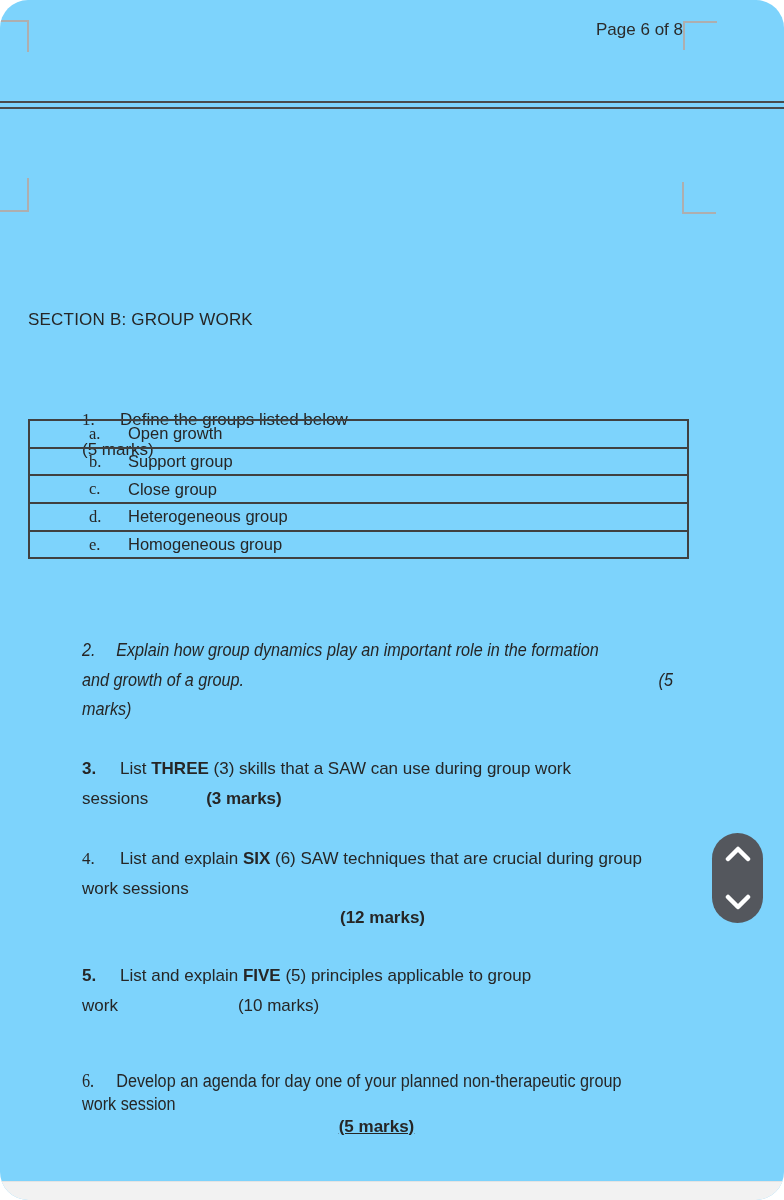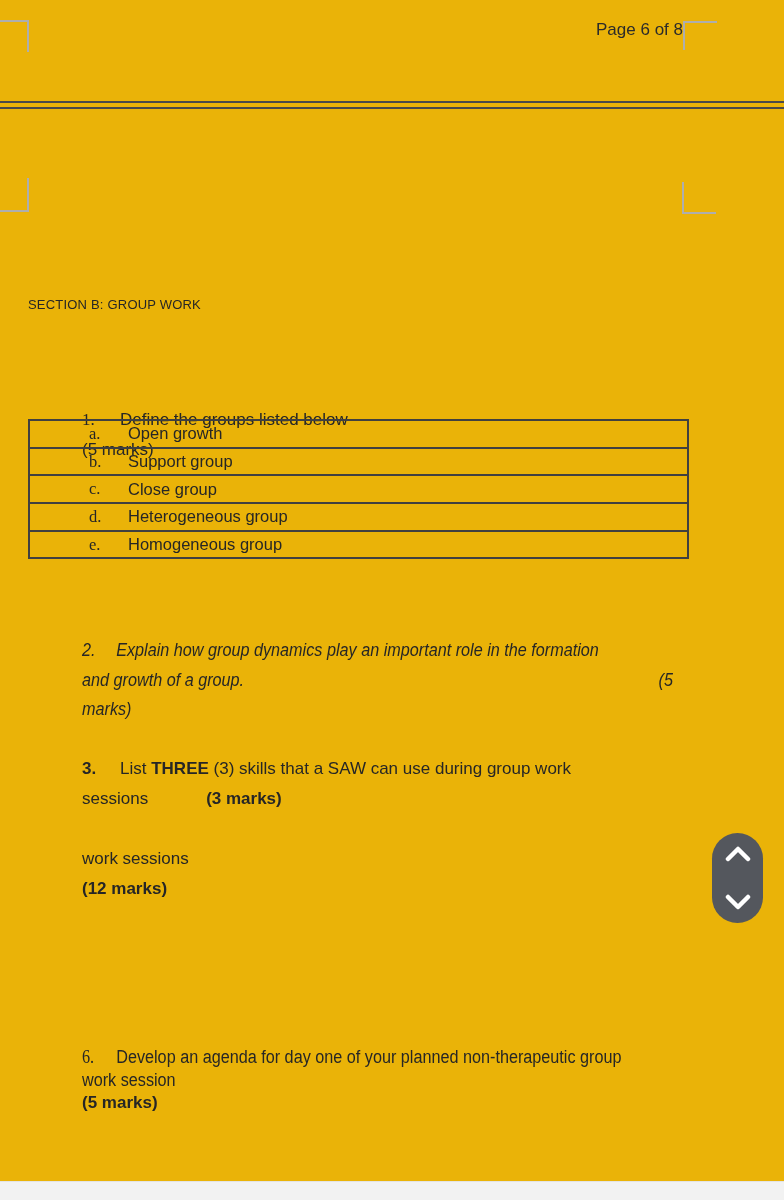--- a/index.html
+++ b/index.html
@@ -1,49 +1,49 @@
 <!DOCTYPE html>
 <html><head>
 <meta charset="utf-8">
 <style>
   html,body { margin:0; padding:0; background:#ffffff; }
   .page {
-    position:relative; width:784px; height:1200px; background:#eab308;
-    font-family:"Liberation Sans", sans-serif; color:#262626; overflow:hidden;
+    position:relative; width:784px; height:1200px; background:#7dd3fc;
+    font-family:"Liberation Sans", sans-serif; color:#262626; overflow:hidden;border-radius:28px;
   }
   .abs { position:absolute; }
 
   .page-label { top:20px; left:440px; width:243px; text-align:right; font-size:17px; color:#2b2b2b; }
 
   .crop { position:absolute; }
   .crop-tl { left:0;     top:20px;  width:27px; height:30px; border-top:2px solid #aeaeae;  border-right:2px solid #aeaeae; }
   .crop-tr { left:683px; top:21px;  width:32px; height:27px; border-top:2px solid #aeaeae;  border-left:2px solid #aeaeae; }
   .crop-ml { left:0;     top:178px; width:27px; height:32px; border-right:2px solid #aeaeae; border-bottom:2px solid #aeaeae; }
   .crop-mr { left:682px; top:182px; width:32px; height:30px; border-left:2px solid #aeaeae;  border-bottom:2px solid #aeaeae; }
 
   .hrule { top:101px; left:0; width:784px; height:8px; box-sizing:border-box;
            border-top:2px solid #4a4a4a; border-bottom:2px solid #4a4a4a; }
 
-  .section-title { left:28px; top:297px; font-size:13px; letter-spacing:0.2px; }
+  .section-title { left:28px; top:310px; font-size:17px; letter-spacing:0.2px; }
 
   .q { position:absolute; left:82px; font-size:17px; line-height:29.5px;margin-top:40px; }
   .num   { display:inline-block; width:38px; }
   .serif { font-family:"Liberation Serif", serif; }
   .b     { font-weight:bold; }
   .cond   { display:inline-block; font-size:18px; transform:scaleX(0.90); transform-origin:0 50%; white-space:nowrap; }
   .cond-r { display:inline-block; font-size:18px; transform:scaleX(0.90); transform-origin:100% 50%; white-space:nowrap; }
   .flexline { display:flex; justify-content:space-between; align-items:baseline; }
-  .right { text-align:left; }
+  .right { text-align:center; }
 
   #q1 { top:365px; width:601px; }
   #q2 { top:596px; width:591px;font-style:italic; }
   #q3 { top:714px; width:601px; }
   #q4 { top:804px; width:601px; }
   #q5 { top:921px; width:601px; }
-  #q6 { top:1006px; width:589px; line-height:22px; }
+  #q6 { top:1030px; width:589px; line-height:22px;text-decoration:underline; }
   #q7 { top:1092px; width:601px; }
 
   .dtable { position:absolute; left:28px; top:419px; width:657px; border:2px solid #404040; }
   .trow { display:flex; align-items:center; height:25.7px; border-bottom:2px solid #404040;
           padding-left:59px; font-size:16.5px; }
   .trow:last-child { border-bottom:none; }
   .tletter { font-family:"Liberation Serif", serif; width:39px; }
 
   #scroller { left:712px; top:833px; width:51px; height:90px; border-radius:26px; background:#54575d;
               display:flex; flex-direction:column; justify-content:space-between; align-items:center;
@@ -108,37 +108,42 @@
       </div>
     <div><span class="cond">marks)</span></div>
   </div>
 
   <div class="q" id="q3">
     <div><span class="num b">3.</span><span>List </span><span class="b">THREE</span><span> (3) skills that a SAW can use during group work</span></div>
     <div><span>sessions</span><span class="sp58"></span><span class="b">(3 marks)</span></div>
   </div>
 
   <div class="q" id="q4">
+    <div><span class="num serif">4.</span><span>List and explain </span><span class="b">SIX</span><span> (6) SAW techniques that are crucial during group</span></div>
     <div>work sessions</div>
     <div class="right b">(12 marks)</div>
   </div>
 
   <div class="abs" id="scroller">
     <button class="scrollbtn">
       <svg width="28" height="16" viewBox="0 0 28 16">
           <polyline points="4,13 14,3 24,13" fill="none" stroke="#ffffff" stroke-width="4.5" stroke-linecap="round" stroke-linejoin="round"></polyline>
         </svg>
     </button>
     <button class="scrollbtn">
       <svg width="28" height="16" viewBox="0 0 28 16">
           <polyline points="4,3 14,13 24,3" fill="none" stroke="#ffffff" stroke-width="4.5" stroke-linecap="round" stroke-linejoin="round"></polyline>
         </svg>
     </button>
   </div>
 
+  <div class="q" id="q5">
+    <div><span class="num b">5.</span><span>List and explain </span><span class="b">FIVE</span><span> (5) principles applicable to group</span></div>
+    <div><span>work</span><span class="sp120"></span><span>(10 marks)</span></div>
+  </div>
 
   <div class="q" id="q6">
     <div><span class="cond"><span class="num serif">6.</span><span>Develop an agenda for day one of your planned non-therapeutic group</span></span></div>
     <div><span class="cond">work session</span></div>
     <div class="right b">(5 marks)</div>
   </div>
 
 
   <div class="abs footer-bar"></div>
 

